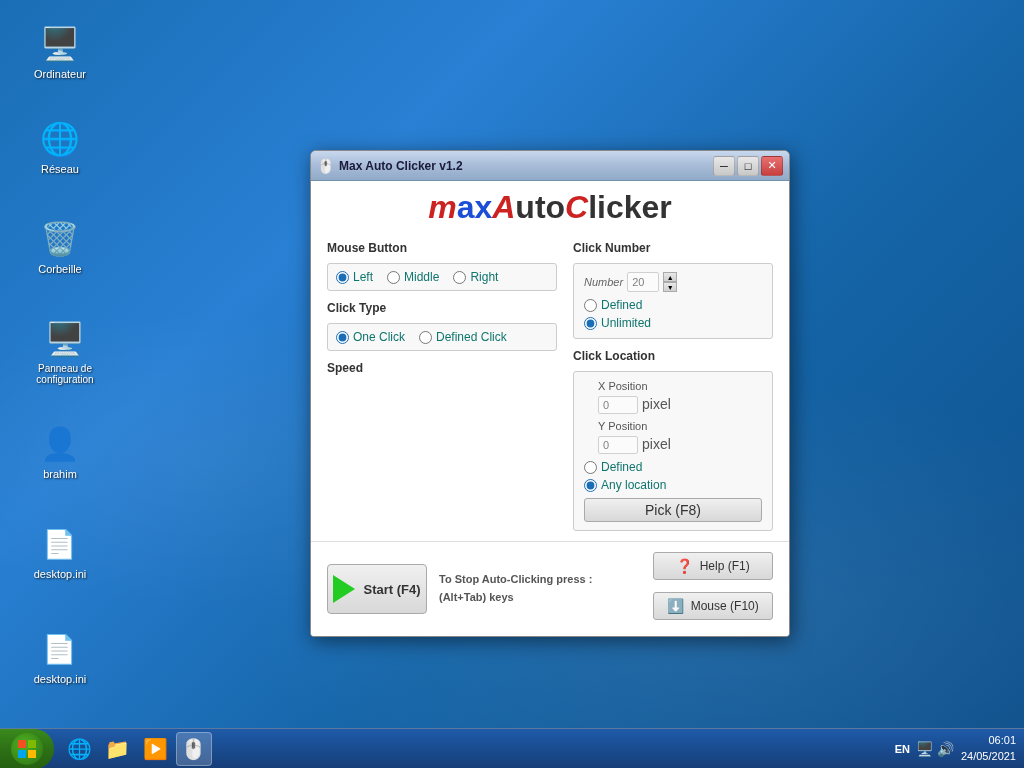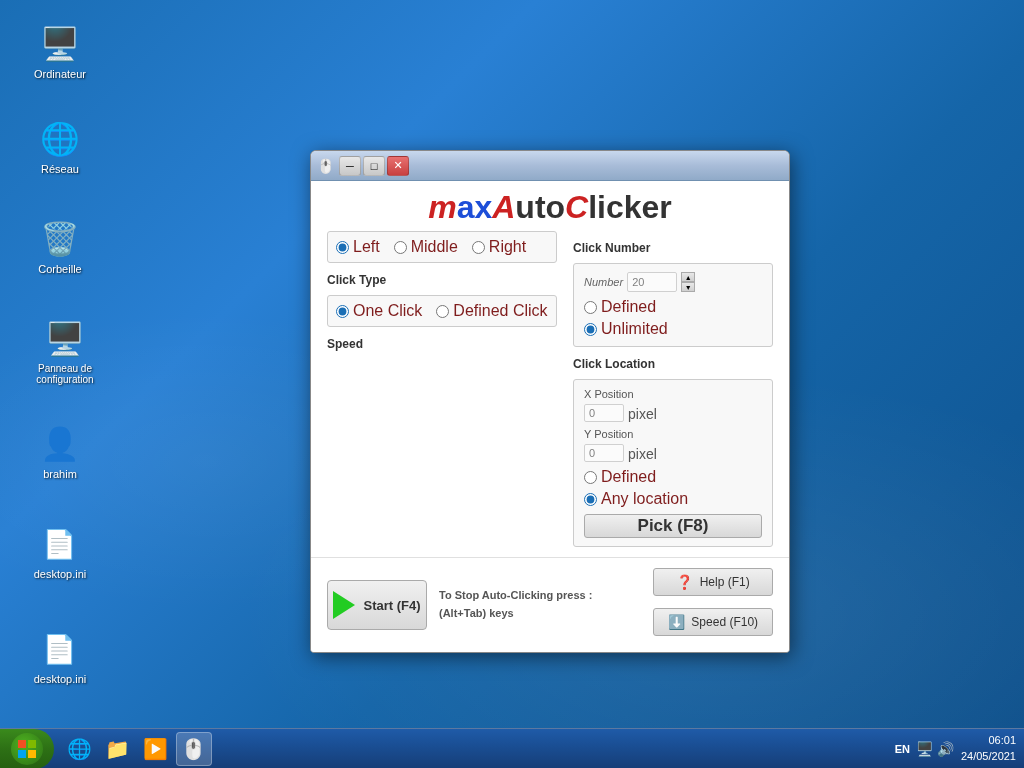--- a/index.html
+++ b/index.html
@@ -236,22 +236,22 @@
       gap: 4px;
       cursor: pointer;
     }
     .radio-input {
       width: 13px;
       height: 13px;
       accent-color: #1a6eb5;
       cursor: pointer;
     }
     .radio-label {
-      font-size: 16px;
-      color: #7f1d1d;
+      font-size: 12px;
+      color: #0f766e;
       cursor: pointer;
     }
 
     
     .speed-box {
       border: 1px solid #ccc;
       border-radius: 3px;
       background: #f8f8f8;
       padding: 8px 12px;
     }
@@ -321,21 +321,21 @@
       padding: 8px 10px;
     }
     .number-field-row {
       display: flex;
       align-items: center;
       gap: 4px;
       margin-bottom: 6px;
     }
     .number-label { font-size: 11px; color: #666; font-style: italic; }
     .number-input {
-      width: 50px;
+      width: 32px;
       height: 20px;
       border: 1px solid #aaa;
       border-radius: 2px;
       padding: 0 4px;
       font-size: 11px;
       background: white;
     }
     .number-spinners {
       display: flex;
       flex-direction: column;
@@ -347,51 +347,51 @@
       background: linear-gradient(to bottom, #e8e8e8, #d0d0d0);
       border: 1px solid #aaa;
       cursor: pointer;
       display: flex;
       align-items: center;
       justify-content: center;
     }
 
     .pos-field-row {
       display: flex;
-      align-items: flex-end;
+      align-items: flex-start;
       gap: 4px;
       margin-bottom: 4px;
+      margin-left: 14px;
     }
     .pos-label { font-size: 11px; color: #555; min-width: 60px; }
     .pos-input {
       width: 40px;
       height: 18px;
       border: 1px solid #aaa;
       border-radius: 2px;
       padding: 0 4px;
       font-size: 11px;
       background: white;
     }
     .pos-unit { font-size: 14px; color: #555; }
 
     .pick-btn {
       width: 100%;
       height: 24px;
       background: linear-gradient(to bottom, #f0f0f0, #d8d8d8);
       border: 1px solid #aaa;
       border-radius: 3px;
       cursor: pointer;
-      font-size: 17px;
+      font-size: 14px;
       color: #333;
       text-align: center;
       display: flex;
       align-items: center;
       justify-content: center;
       margin-top: 6px;
-      font-weight: bold;
     }
 
     .action-btn {
       width: 100%;
       height: 28px;
       background: linear-gradient(to bottom, #f0f0f0, #d8d8d8);
       border: 1px solid #aaa;
       border-radius: 3px;
       cursor: pointer;
       font-size: 12px;
@@ -438,37 +438,39 @@
 </div>
 <div class="desktop-icon" style="top:625px; left:20px">
   <div class="icon-img" style="font-size:28px">📄</div>
   <div class="icon-label">desktop.ini</div>
 </div>
 
 <div class="window" style="top:150px; left:310px; width:480px;">
 
   <div class="window-titlebar">
     <div class="window-icon">🖱️</div>
+    <div class="window-title">Max Auto Clicker v1.2</div>
     <div class="window-controls">
       <div class="win-btn win-btn-min">─</div>
       <div class="win-btn win-btn-max">□</div>
       <div class="win-btn win-btn-close">✕</div>
     </div>
   </div>
 
   <div class="app-header">
     <div class="app-logo">
       <span class="logo-m">m</span><span class="logo-ax">ax</span><span class="logo-a2">A</span><span class="logo-uto">uto</span><span class="logo-c">C</span><span class="logo-licker">licker</span>
     </div>
   </div>
 
   <div class="app-body">
 
     <div class="left-panel">
 
+      <div class="section-title">Mouse Button</div>
       <div class="radio-group">
         <label class="radio-item">
           <input type="radio" class="radio-input" name="mouse" checked="" style="">
           <span class="radio-label">Left</span>
         </label>
         <label class="radio-item">
           <input type="radio" class="radio-input" name="mouse" style="">
           <span class="radio-label">Middle</span>
         </label>
         <label class="radio-item">
@@ -555,21 +557,21 @@
       <div>(Alt+Tab) keys</div>
     </div>
     <div style="flex:1"></div>
     <div style="display:flex; flex-direction:column; gap:6px; width:120px">
       <div class="action-btn">
         <span class="action-icon">❓</span>
         <span>Help (F1)</span>
       </div>
       <div class="action-btn">
         <span class="action-icon">⬇️</span>
-        <span>Speed (F10)</span>
+        <span>Mouse (F10)</span>
       </div>
     </div>
   </div>
 </div>
 
 <div class="taskbar">
   <div class="taskbar-start">
     <div class="taskbar-start-inner">
       <svg width="20" height="20" viewBox="0 0 20 20">
         <rect x="1" y="1" width="8" height="8" fill="#f25022"></rect>

